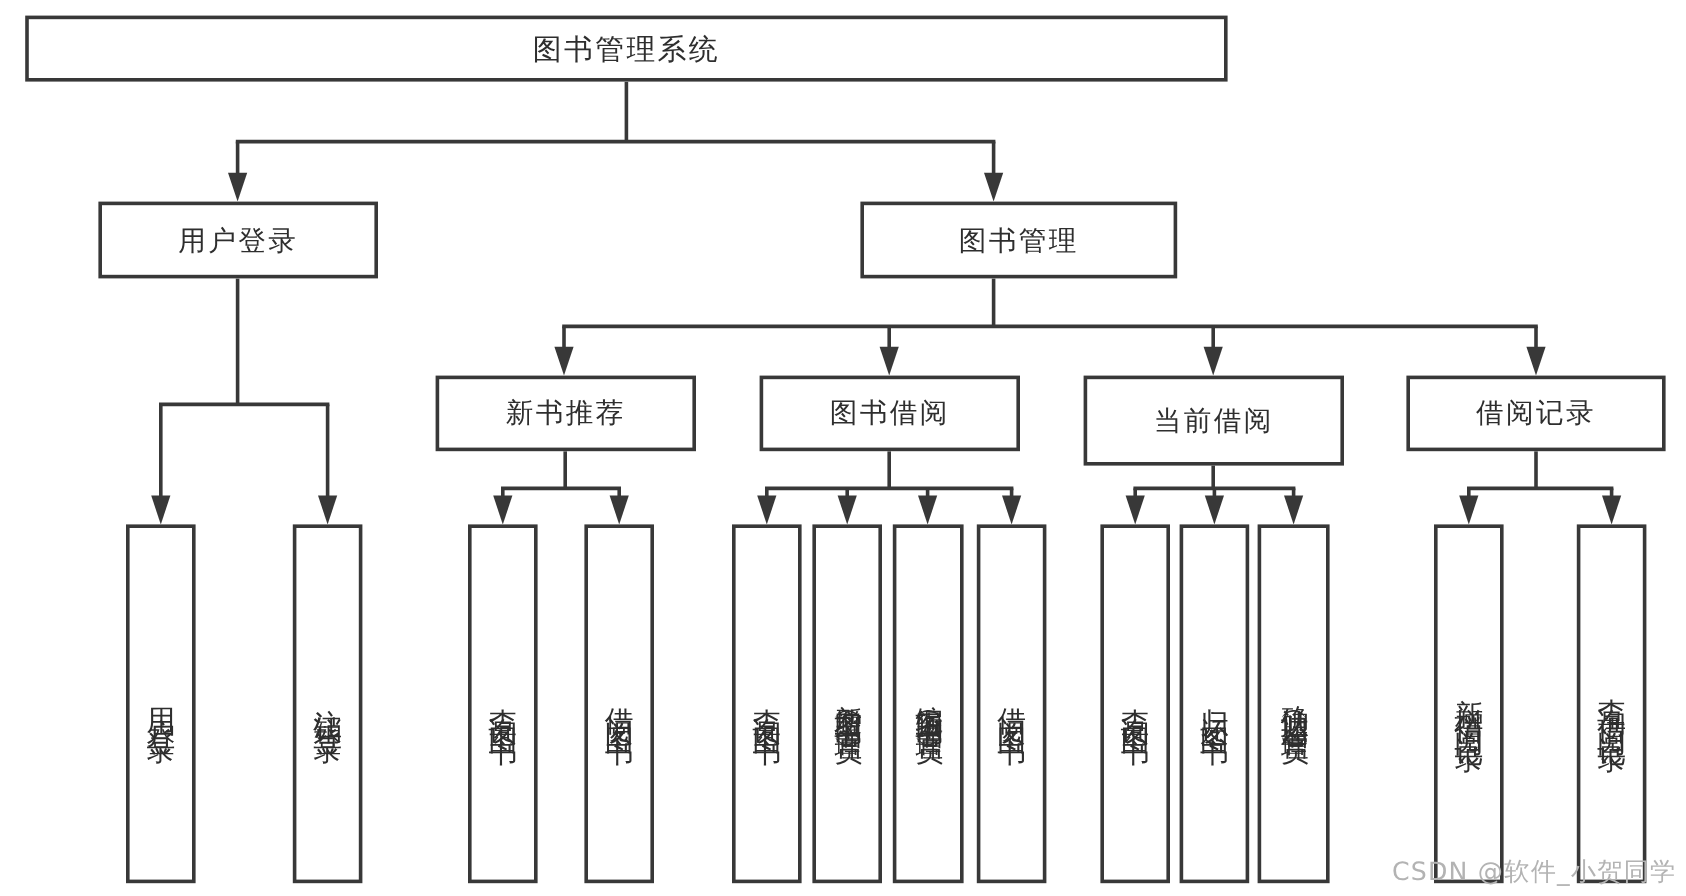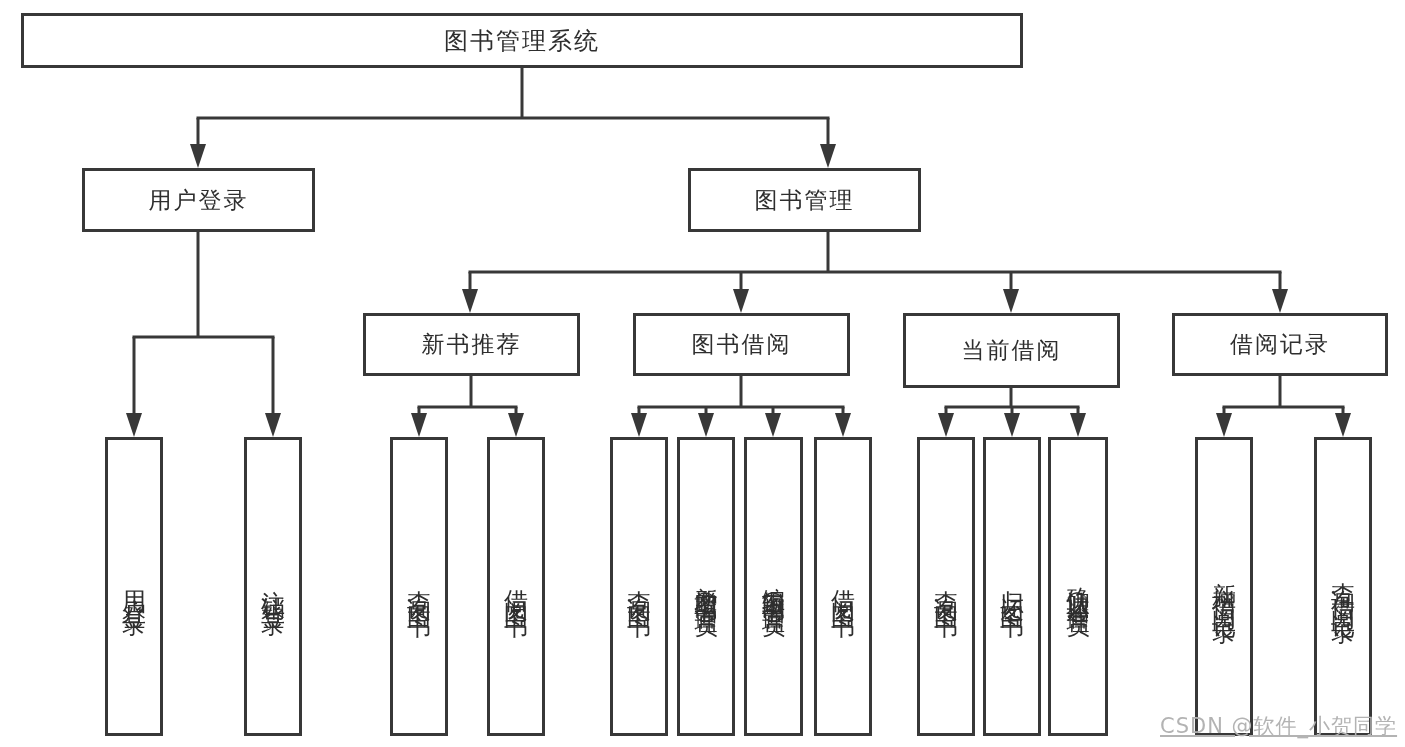--- a/index.html
+++ b/index.html
@@ -43,21 +43,20 @@
   .node.v.tight span { letter-spacing: 4px; font-size: 23px; }
   #watermark {
     position: absolute;
     left: 1160px;
     top: 712px;
     font-size: 21px;
     color: #b3b3b3;
     white-space: nowrap;
     z-index: 5;
     letter-spacing: 1px;
-    text-decoration: underline;
   }
 </style>
 </head>
 <body>
 
 <div id="canvas">
 
   <svg id="connectors" width="1405" height="747" viewBox="0 0 1405 747">
     <g stroke="#383838" stroke-width="3" fill="none">
 
@@ -131,21 +130,21 @@
     </g>
   </svg>
 
   <div class="node h root" style="left:21px;top:13px;width:1002px;height:55px">
     <span>图书管理系统</span>
   </div>
 
   <div class="node h" style="left:82px;top:168px;width:233px;height:64px">
     <span>用户登录</span>
   </div>
-  <div class="node h" style="left:688px;top:168px;width:233px;height:64px">
+  <div class="node h" style="left:717px;top:168px;width:264px;height:64px">
     <span>图书管理</span>
   </div>
 
   <div class="node h" style="left:363px;top:313px;width:217px;height:63px">
     <span>新书推荐</span>
   </div>
   <div class="node h" style="left:633px;top:313px;width:217px;height:63px">
     <span>图书借阅</span>
   </div>
   <div class="node h" style="left:903px;top:313px;width:217px;height:75px">

